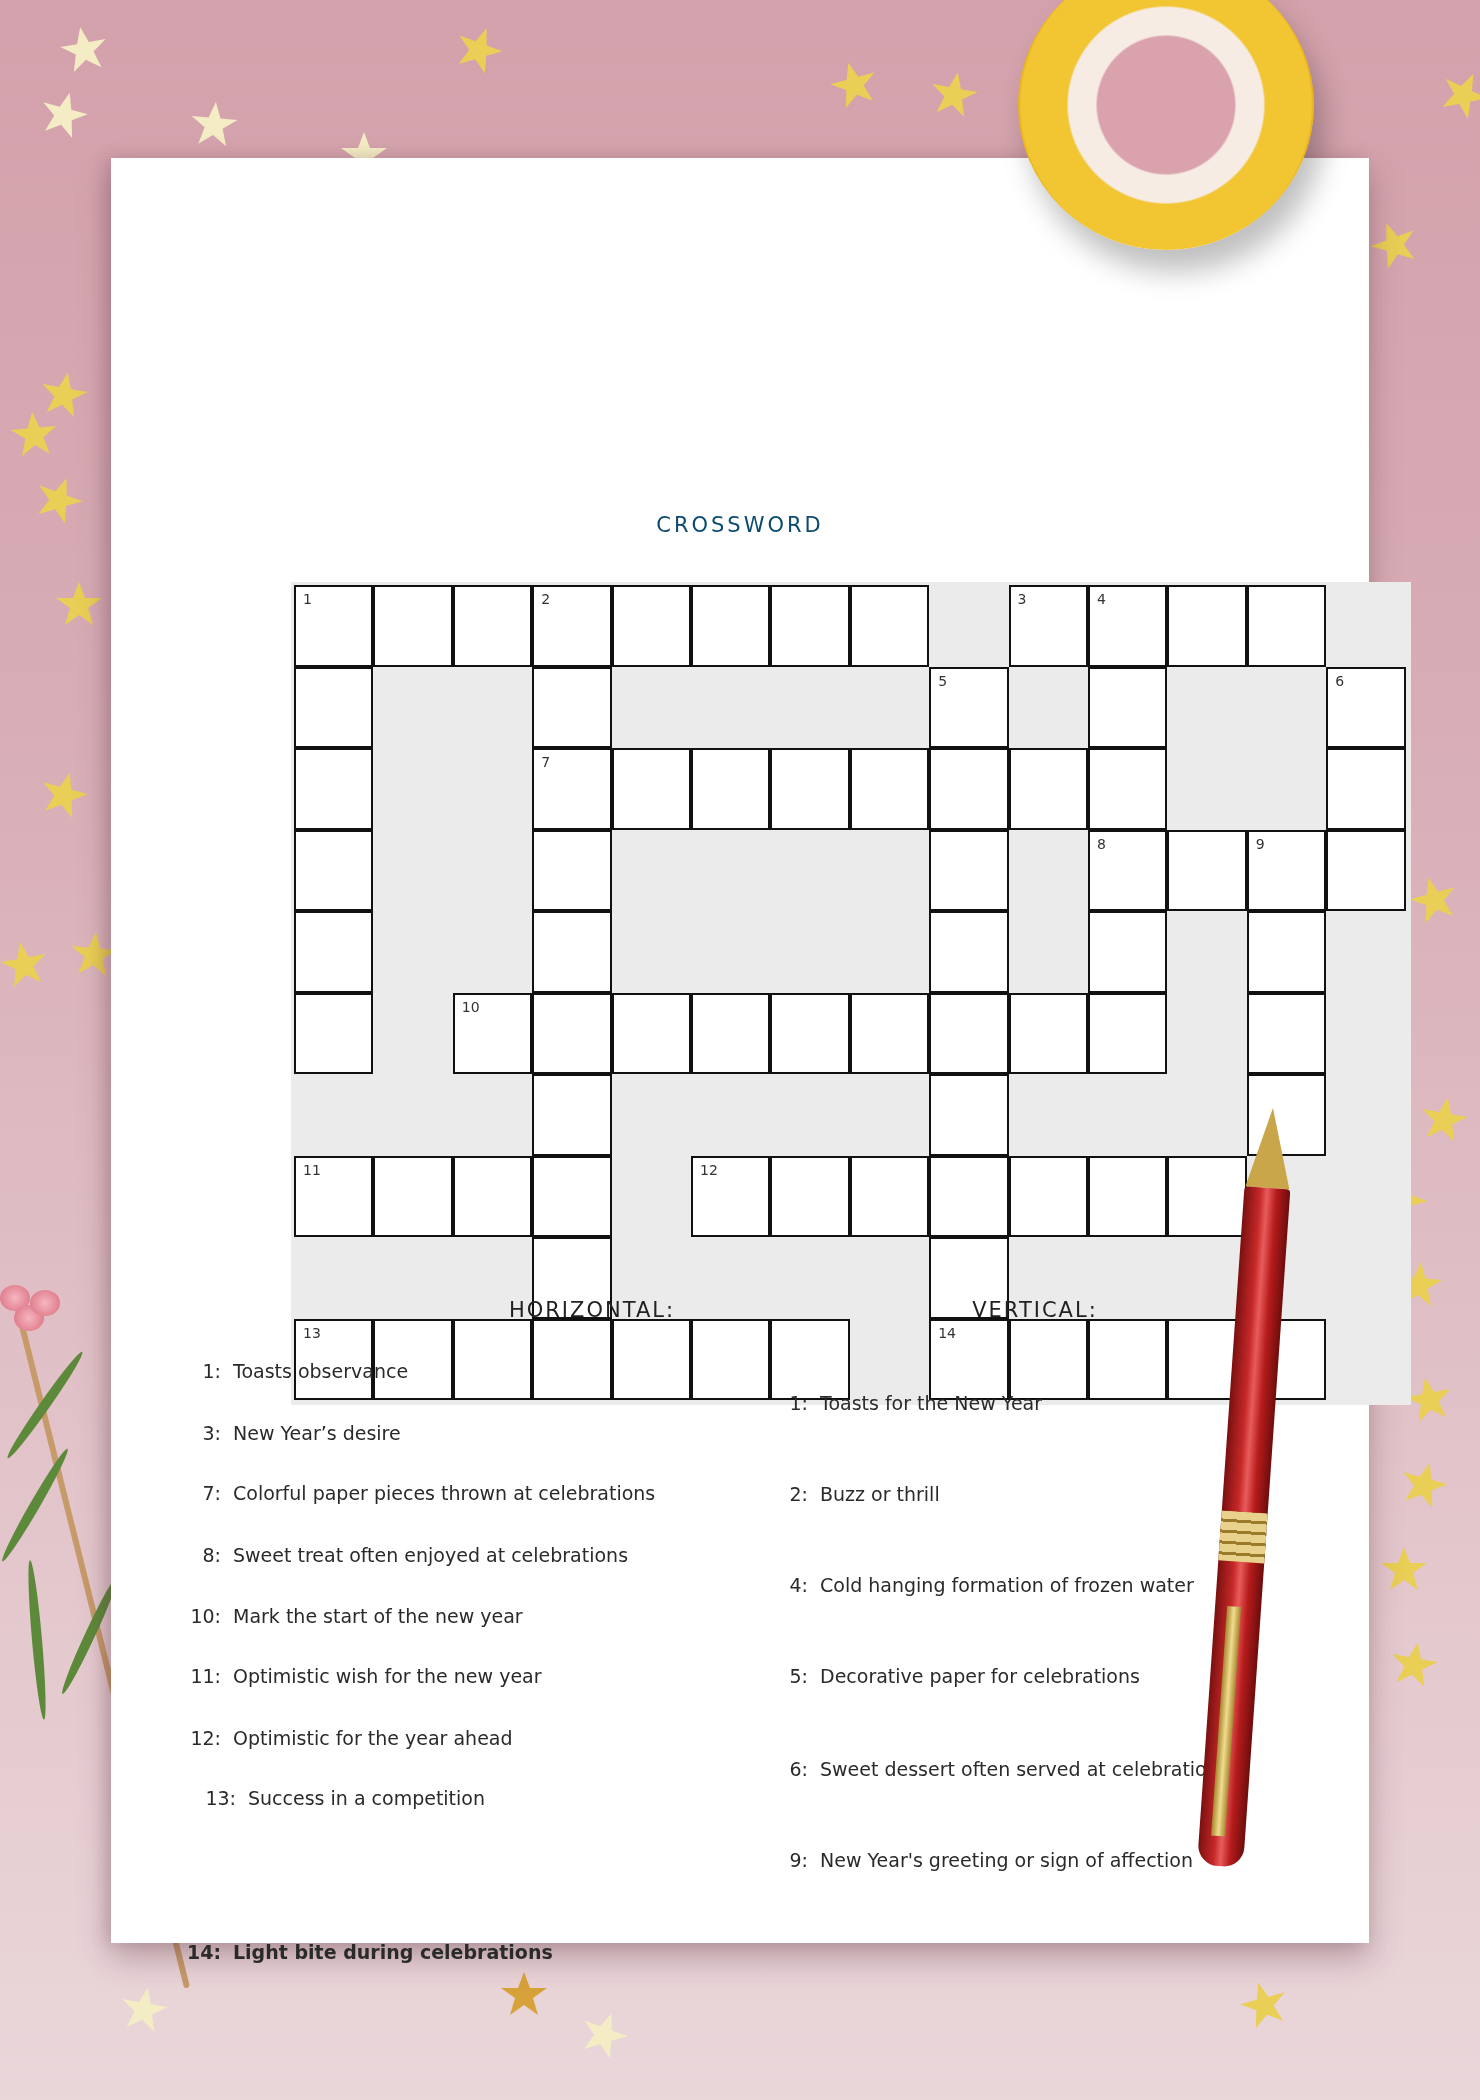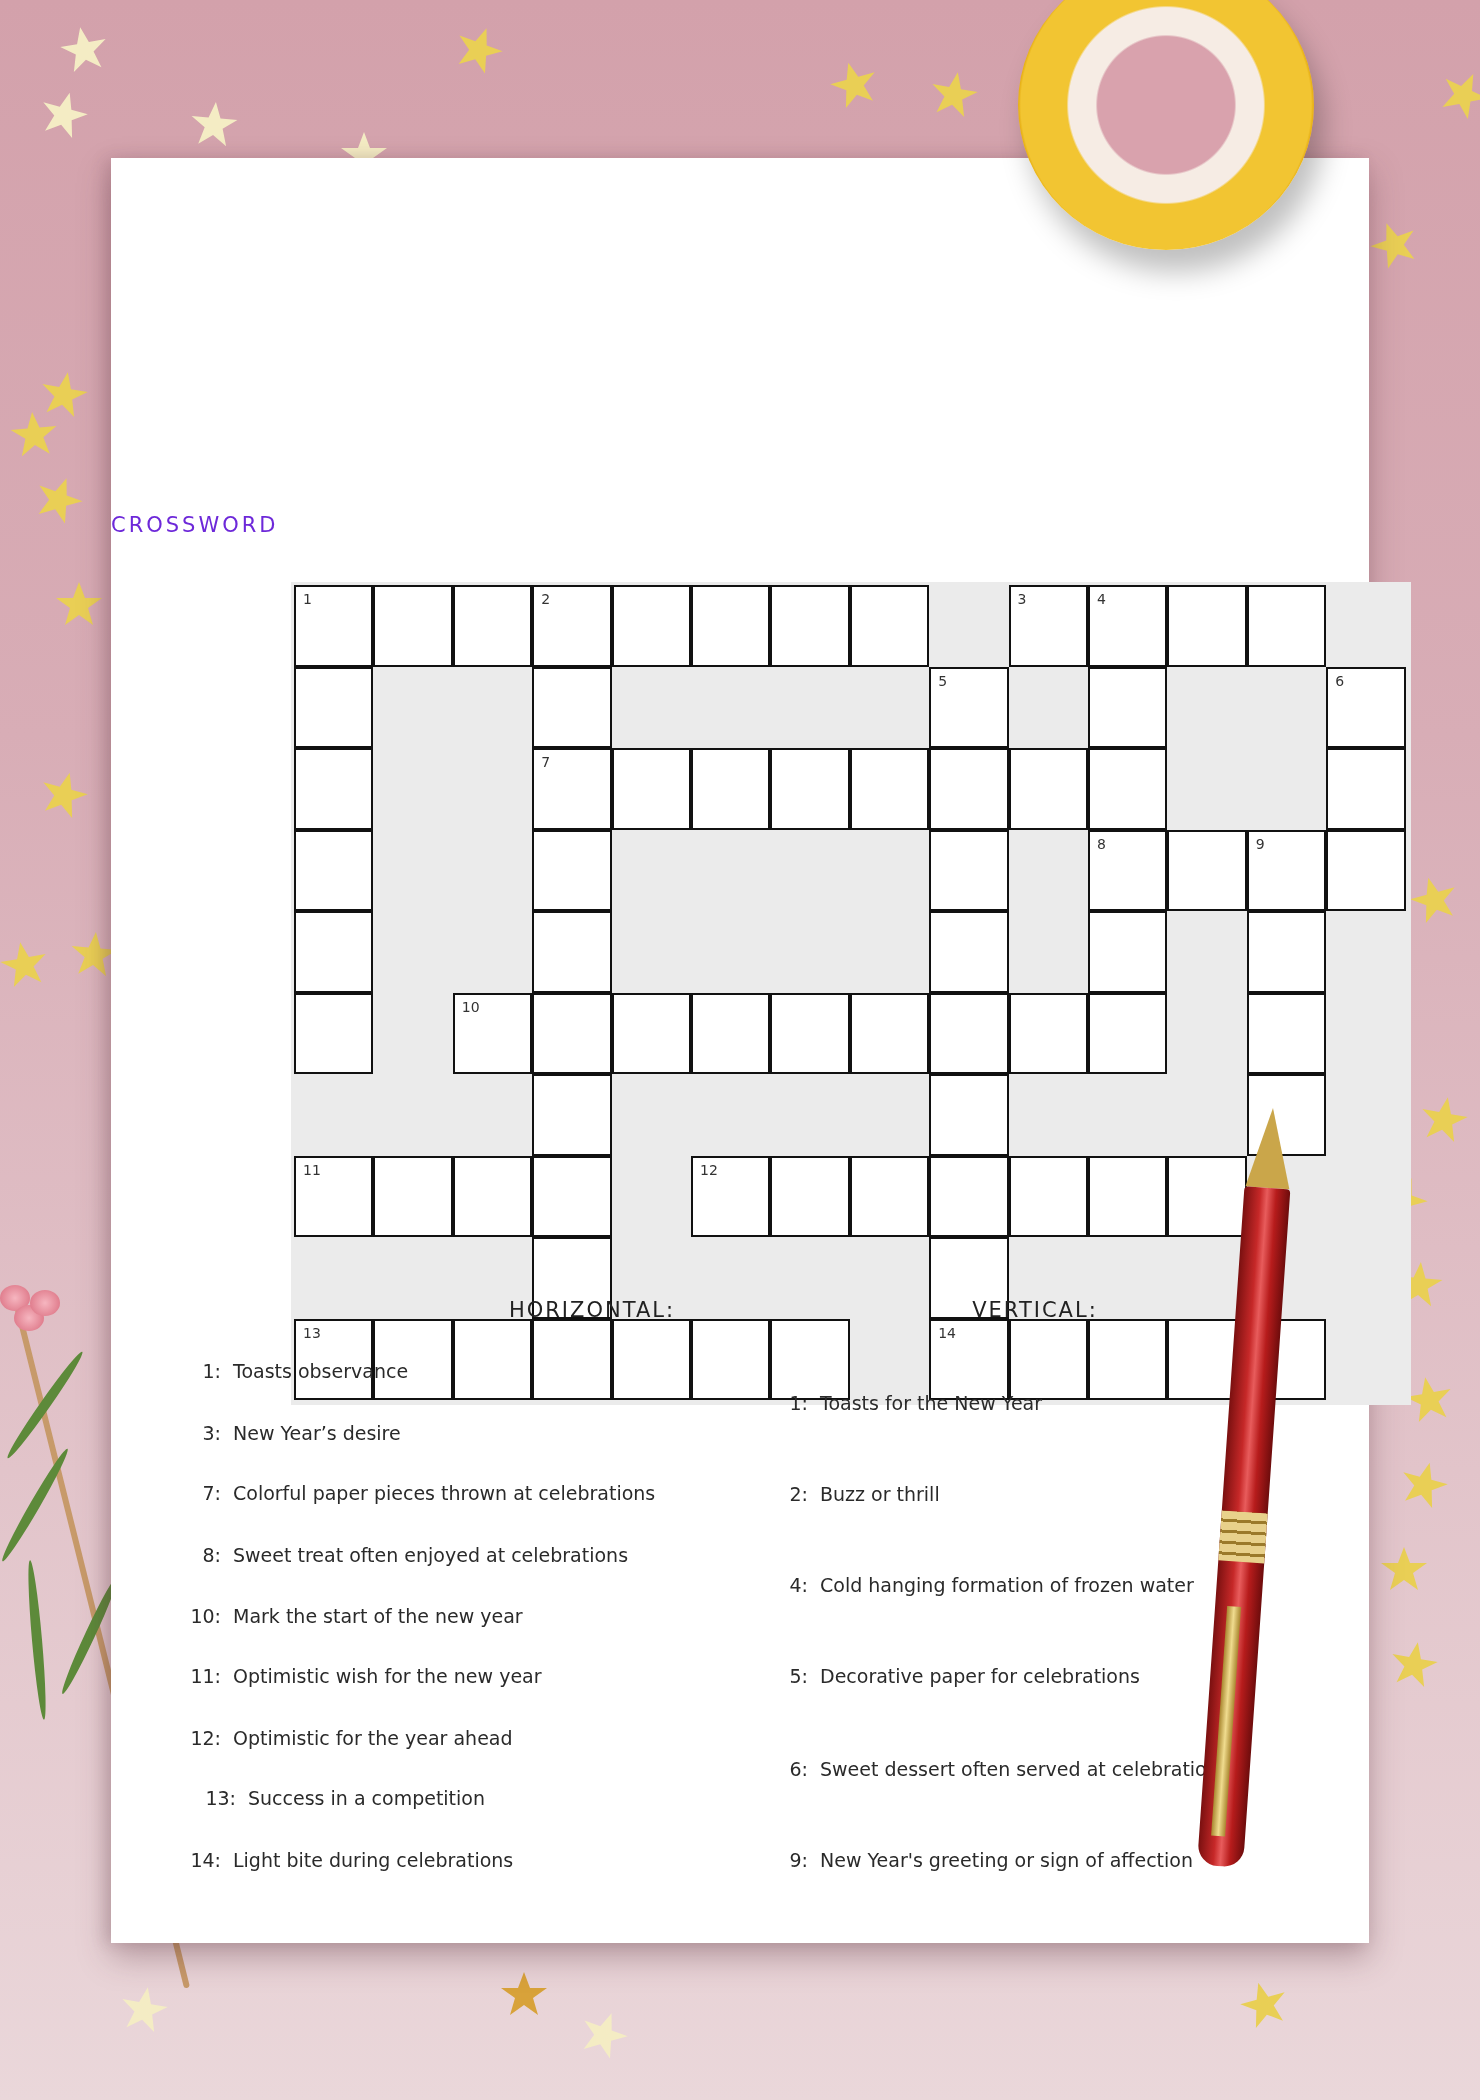--- a/index.html
+++ b/index.html
@@ -15,22 +15,22 @@
     position:absolute; left:111px; top:158px; width:1258px; height:1785px;
     background:#ffffff;
     box-shadow: 0 14px 30px rgba(90,50,60,0.35), -6px 0 14px rgba(90,50,60,0.15);
   }
   .title {
     position:absolute; left:0; width:100%; top:225px; text-align:center;
     font-family: "DejaVu Serif", serif; font-style:italic; font-size:88px; color:#0d0d0d;
     letter-spacing:4px; line-height:1;
   }
   .subtitle {
-    position:absolute; left:0; width:100%; top:355px; 
-    font-family:"DejaVu Sans", sans-serif; font-size:21px; letter-spacing:3px; color:#6d28d9;
+    position:absolute; left:0; width:100%; top:355px; text-align:center;
+    font-family:"DejaVu Sans", sans-serif; font-size:21px; letter-spacing:3px; color:#0c4a6e;
   }
   .grid-bg {
     position:absolute; left:180px; top:424px; width:1120px; height:823px;
     background:#ebebeb;
   }
   .cell {
     position:absolute; width:79.4px; height:81.5px; box-sizing:border-box;
     border:2px solid #111; background:#fff; margin-left:-1px; margin-top:-1px;
   }
   .cell .num {
@@ -360,21 +360,21 @@
 
   <div id="hclues">
       <div class="clue h" style="left: 60px; top: 1213px;"><span class="n">1:</span><span>Toasts observance</span></div>
       <div class="clue h" style="left: 60px; top: 1275px;"><span class="n">3:</span><span>New Year’s desire</span></div>
       <div class="clue h" style="left: 60px; top: 1335px;"><span class="n">7:</span><span>Colorful paper pieces thrown at celebrations</span></div>
       <div class="clue h" style="left: 60px; top: 1397px;"><span class="n">8:</span><span>Sweet treat often enjoyed at celebrations</span></div>
       <div class="clue h" style="left: 60px; top: 1458px;"><span class="n">10:</span><span>Mark the start of the new year</span></div>
       <div class="clue h" style="left: 60px; top: 1518px;"><span class="n">11:</span><span>Optimistic wish for the new year</span></div>
       <div class="clue h" style="left: 60px; top: 1580px;"><span class="n">12:</span><span>Optimistic for the year ahead</span></div>
       <div class="clue h" style="left: 75px; top: 1640px;"><span class="n">13:</span><span>Success in a competition</span></div>
-      <div class="clue h" style="left: 60px; top: 1702px;"><span class="n">14:</span><span>Light bite during celebrations</span></div>
+      <div class="clue h" style="left: 60px; top: 1794px; font-weight: bold;"><span class="n">14:</span><span>Light bite during celebrations</span></div>
     </div>
   <div id="vclues">
       <div class="clue v" style="left: 675px; top: 1245px;"><span class="n">1:</span><span>Toasts for the New Year</span></div>
       <div class="clue v" style="left: 675px; top: 1336px;"><span class="n">2:</span><span>Buzz or thrill</span></div>
       <div class="clue v" style="left: 675px; top: 1427px;"><span class="n">4:</span><span>Cold hanging formation of frozen water</span></div>
       <div class="clue v" style="left: 675px; top: 1518px;"><span class="n">5:</span><span>Decorative paper for celebrations</span></div>
       <div class="clue v" style="left: 675px; top: 1611px;"><span class="n">6:</span><span>Sweet dessert often served at celebrations</span></div>
       <div class="clue v" style="left: 675px; top: 1702px;"><span class="n">9:</span><span>New Year's greeting or sign of affection</span></div>
     </div>
 </div>

